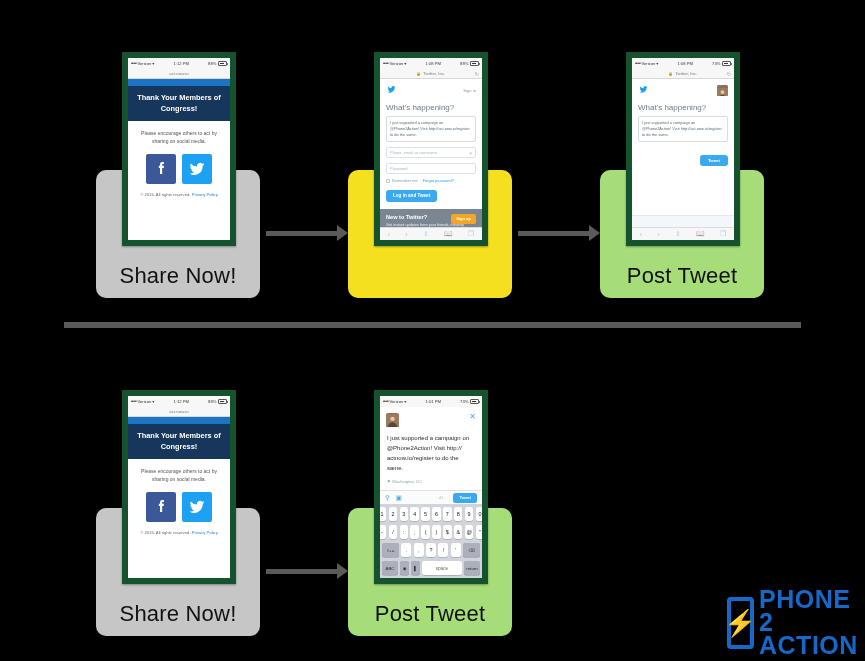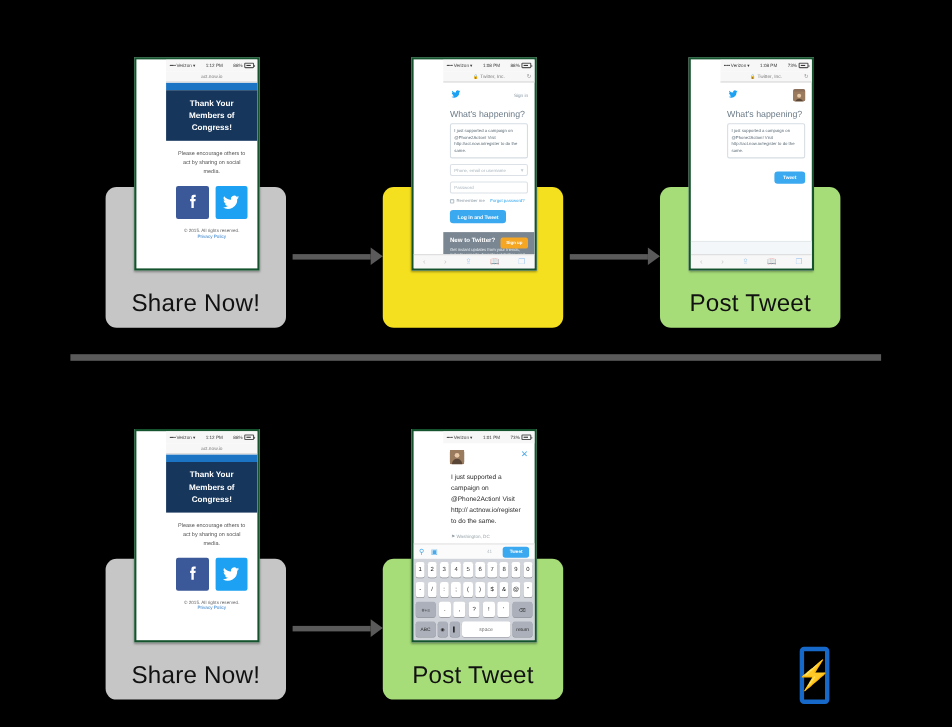--- a/index.html
+++ b/index.html
@@ -22,24 +22,23 @@
     width: 100%; text-align: center;
     font-size: 22px; color: #111;
     font-family: "Liberation Sans", sans-serif;
     letter-spacing: .2px;
   }
 
   
   .phone {
     position: absolute;
     background: #fff;
-    border: 2px solid #14532d;
+    border: 6px solid #14532d;
     overflow: hidden;
     box-shadow: 0 1px 2px rgba(0,0,0,.35);
-    padding-left: 27px;
   }
   .statusbar {
     height: 11px; background: #f7f7f7;
     display: flex; align-items: center; justify-content: space-between;
     padding: 0 3px; font-size: 4.2px; color: #3a3a3a;
     border-bottom: 0;
   }
   .sb-left { display:flex; align-items:center; gap:1px; }
   .dots { letter-spacing: -0.5px; font-size: 4.5px; }
   .sb-right { display:flex; align-items:center; gap:1.5px; }
@@ -486,15 +485,19 @@
         <span class="key space">space</span>
         <span class="key dark wide">return</span>
       </div>
     </div>
   </div>
 
   <div class="logo" style="left:727px; top:588px;">
     <div class="logo-mark">
       <span class="bolt">⚡</span>
     </div>
+    <div class="logo-text">
+      <span><span>PHONE</span> <span>2</span></span>
+      <span>ACTION</span>
+    </div>
   </div>
 
 </div>
 
 </body></html>

